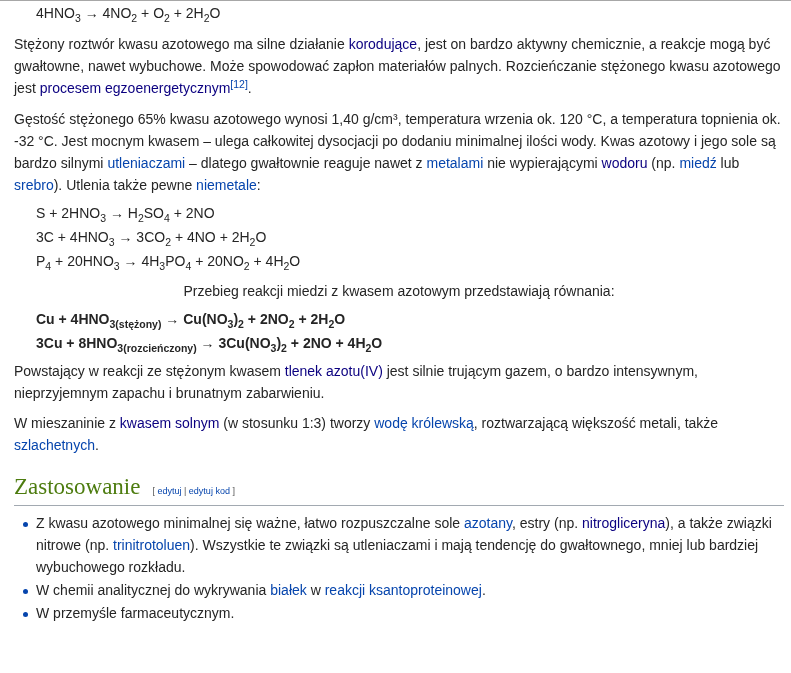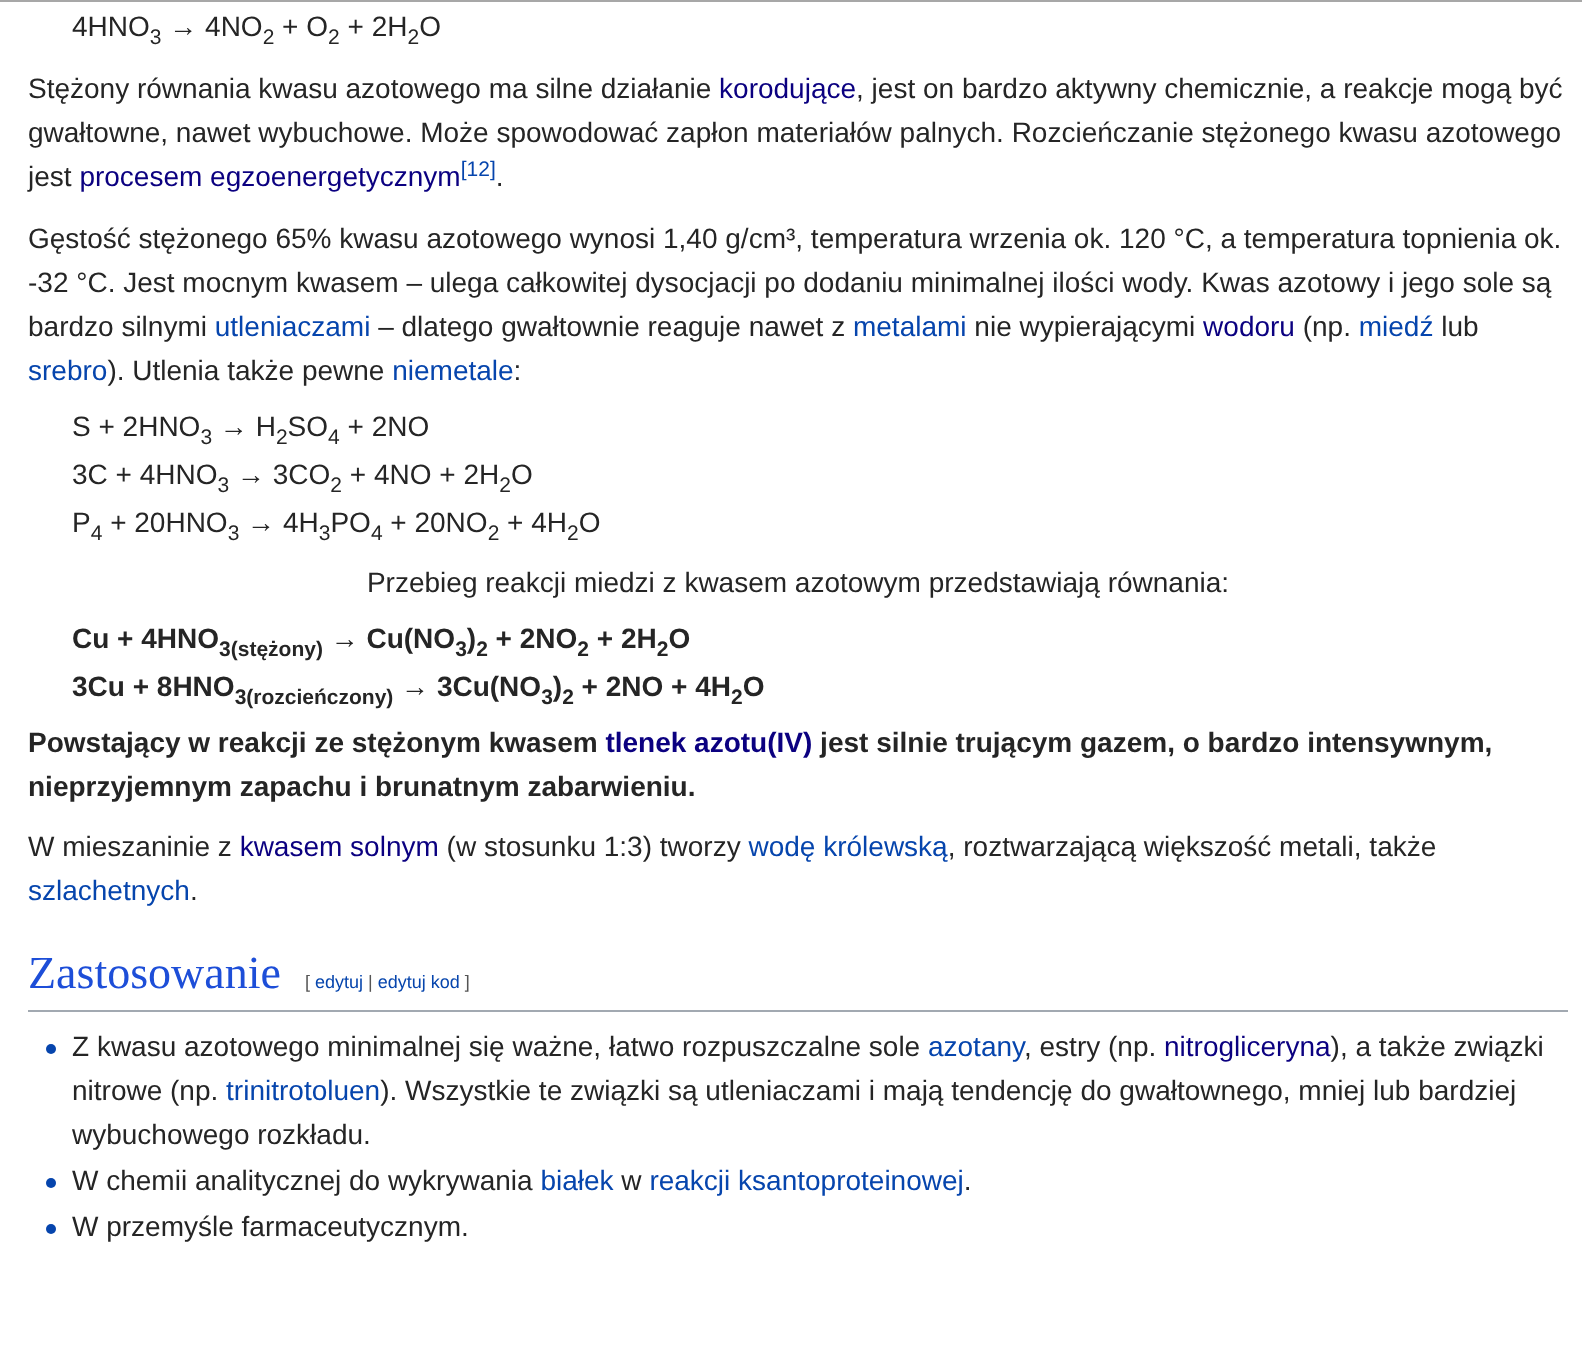--- a/index.html
+++ b/index.html
@@ -64,21 +64,21 @@
       padding-bottom: 2px;
       height: 30px;
       display: flex;
       align-items: baseline;
     }
     .heading h2 {
       font-family: "Liberation Serif", serif;
       font-weight: normal;
       font-size: 23px;
       margin: 0;
-      color: #1d4ed8;
+      color: #4d7c0f;
       line-height: 28px;
     }
     .edit-links {
       font-size: 9px;
       margin-left: 12px;
       color: #555;
     }
     .edit-links a { color: #0645ad; }
     ul {
       margin: 4px 0 0 0;
@@ -106,21 +106,21 @@
 
 <div class="top-rule"></div>
 
 <div class="content">
 
   <div class="eq" style="margin-top:2px;">
     <span>4HNO</span><sub>3</sub><span> → 4NO</span><sub>2</sub><span> + O</span><sub>2</sub><span> + 2H</span><sub>2</sub><span>O</span>
   </div>
 
   <p class="para" style="margin-top:9px;">
-    <span>Stężony równania kwasu azotowego ma silne działanie </span><a class="visited">korodujące</a><span>, jest on bardzo aktywny chemicznie, a reakcje mogą być gwałtowne, nawet wybuchowe. Może spowodować zapłon materiałów palnych. Rozcieńczanie stężonego kwasu azotowego jest </span><a class="visited">procesem egzoenergetycznym</a><sup><a class="new">[12]</a></sup><span>.</span>
+    <span>Stężony roztwór kwasu azotowego ma silne działanie </span><a class="visited">korodujące</a><span>, jest on bardzo aktywny chemicznie, a reakcje mogą być gwałtowne, nawet wybuchowe. Może spowodować zapłon materiałów palnych. Rozcieńczanie stężonego kwasu azotowego jest </span><a class="visited">procesem egzoenergetycznym</a><sup><a class="new">[12]</a></sup><span>.</span>
   </p>
 
   <p class="para" style="margin-top:9px;">
     <span>Gęstość stężonego 65% kwasu azotowego wynosi 1,40 g/cm³, temperatura wrzenia ok. 120 °C, a temperatura topnienia ok. -32 °C. Jest mocnym kwasem – ulega całkowitej dysocjacji po dodaniu minimalnej ilości wody. Kwas azotowy i jego sole są bardzo silnymi </span><a class="new">utleniaczami</a><span> – dlatego gwałtownie reaguje nawet z </span><a class="new">metalami</a><span> nie wypierającymi </span><a class="visited">wodoru</a><span> (np. </span><a class="new">miedź</a><span> lub </span><a class="new">srebro</a><span>). Utlenia także pewne </span><a class="new">niemetale</a><span>:</span>
   </p>
 
   <div class="eq-block" style="margin-top:6px;">
     <div class="eq">
       <span>S + 2HNO</span><sub>3</sub><span> → H</span><sub>2</sub><span>SO</span><sub>4</sub><span> + 2NO</span>
     </div>
@@ -139,21 +139,21 @@
 
   <div class="eq-block" style="margin-top:6px;font-weight:bold;">
     <div class="eq">
       <span>Cu + 4HNO</span><sub>3(stężony)</sub><span> → Cu(NO</span><sub>3</sub><span>)</span><sub>2</sub><span> + 2NO</span><sub>2</sub><span> + 2H</span><sub>2</sub><span>O</span>
     </div>
     <div class="eq" style="margin-top:2px;">
       <span>3Cu + 8HNO</span><sub>3(rozcieńczony)</sub><span> → 3Cu(NO</span><sub>3</sub><span>)</span><sub>2</sub><span> + 2NO + 4H</span><sub>2</sub><span>O</span>
     </div>
   </div>
 
-  <p class="para" style="margin-top:6px;font-weight:bold;">
+  <p class="para" style="margin-top:6px;">
     <span>Powstający w reakcji ze stężonym kwasem </span><a class="visited">tlenek azotu(IV)</a><span> jest silnie trującym gazem, o bardzo intensywnym, nieprzyjemnym zapachu i brunatnym zabarwieniu.</span>
   </p>
 
   <p class="para" style="margin-top:8px;">
     <span>W mieszaninie z </span><a class="visited">kwasem solnym</a><span> (w stosunku 1:3) tworzy </span><a class="new">wodę królewską</a><span>, roztwarzającą większość metali, także </span><a class="new">szlachetnych</a><span>.</span>
   </p>
 
   <div class="heading">
     <h2>Zastosowanie</h2>
     <span class="edit-links">

